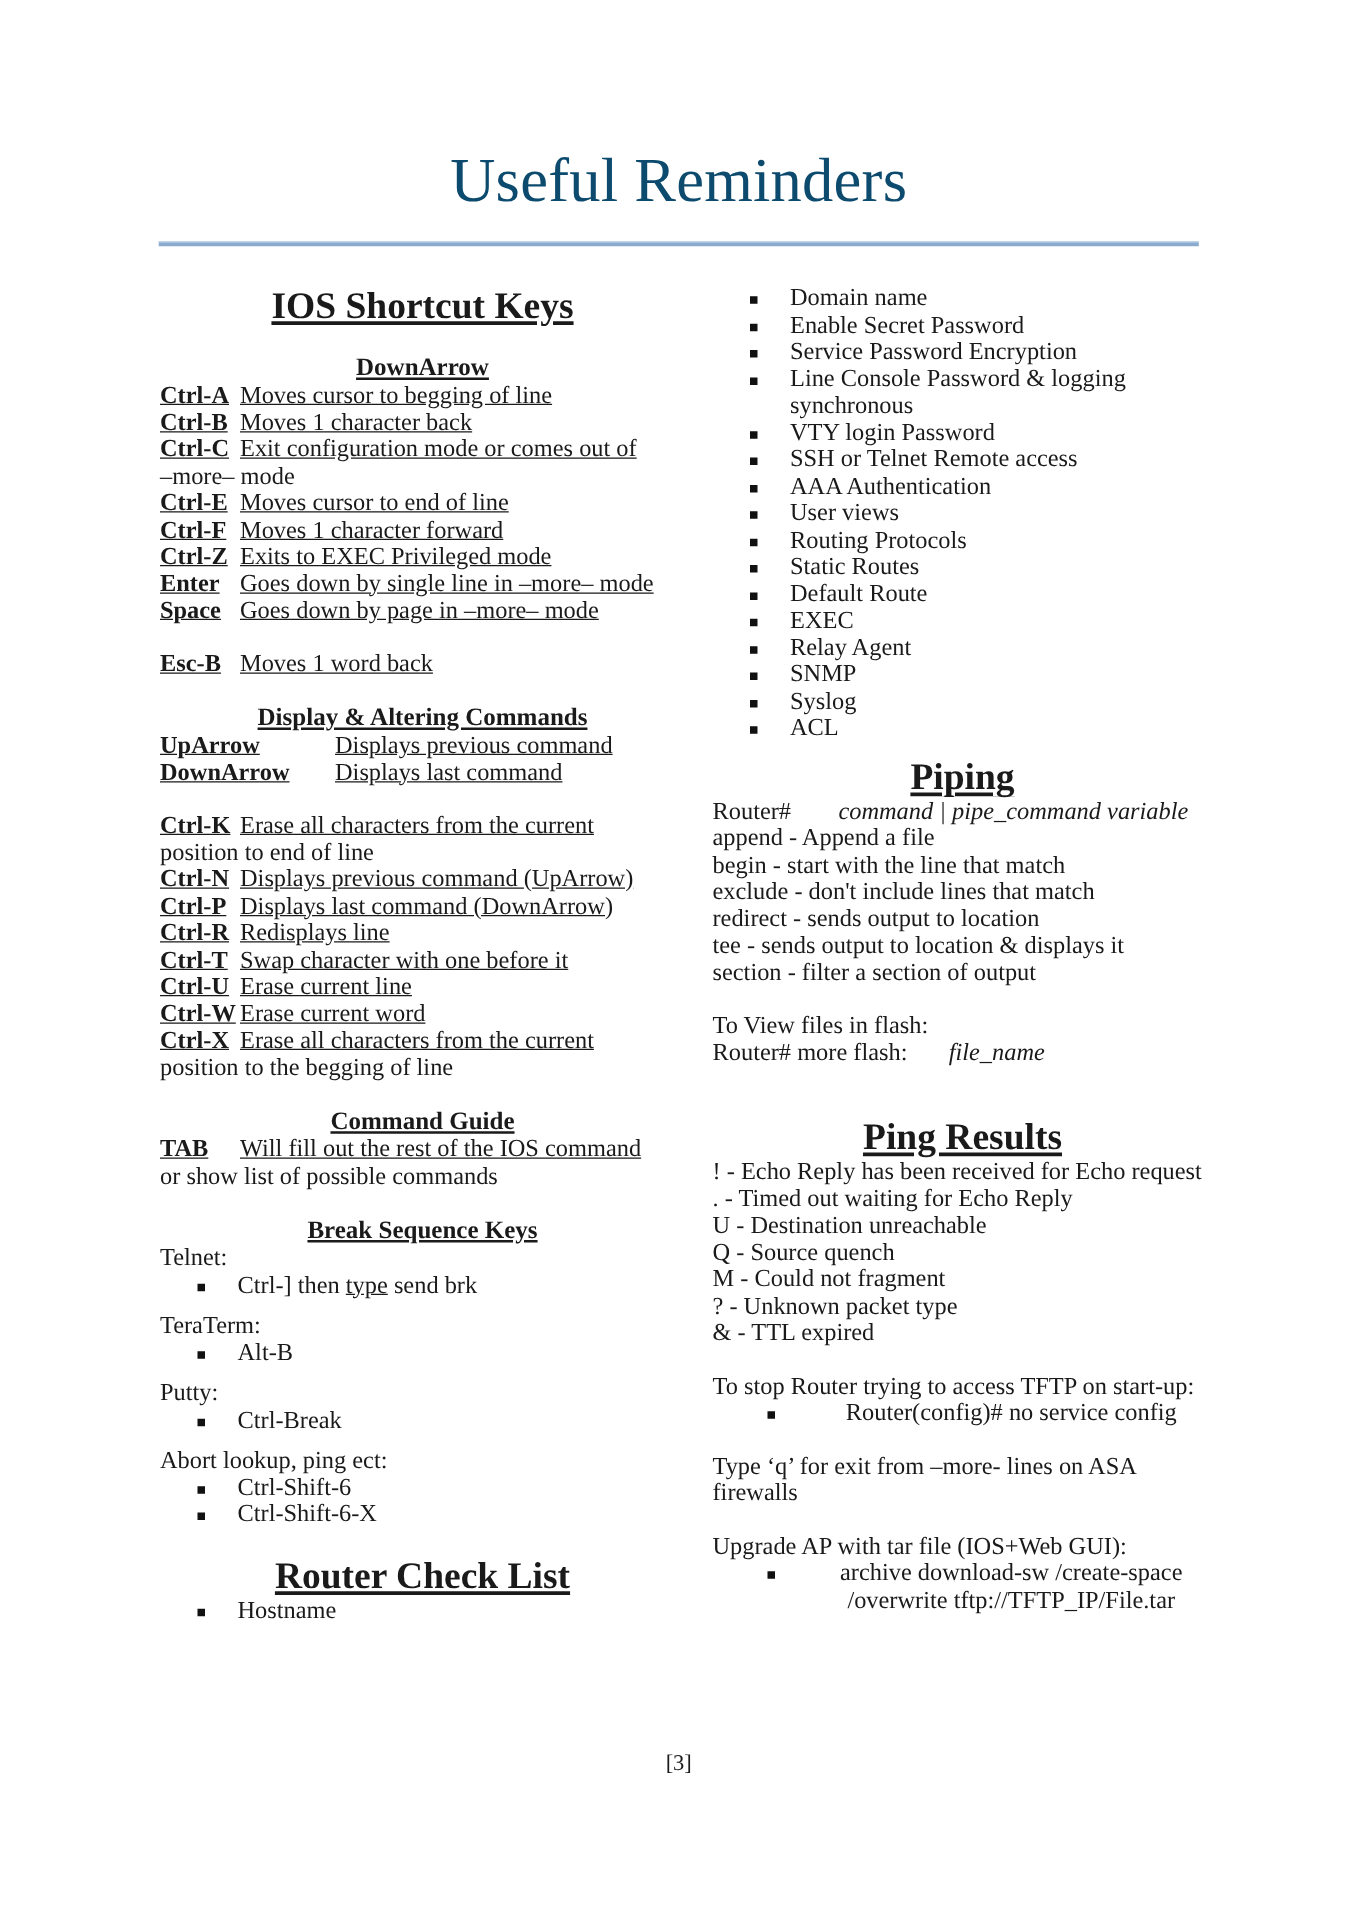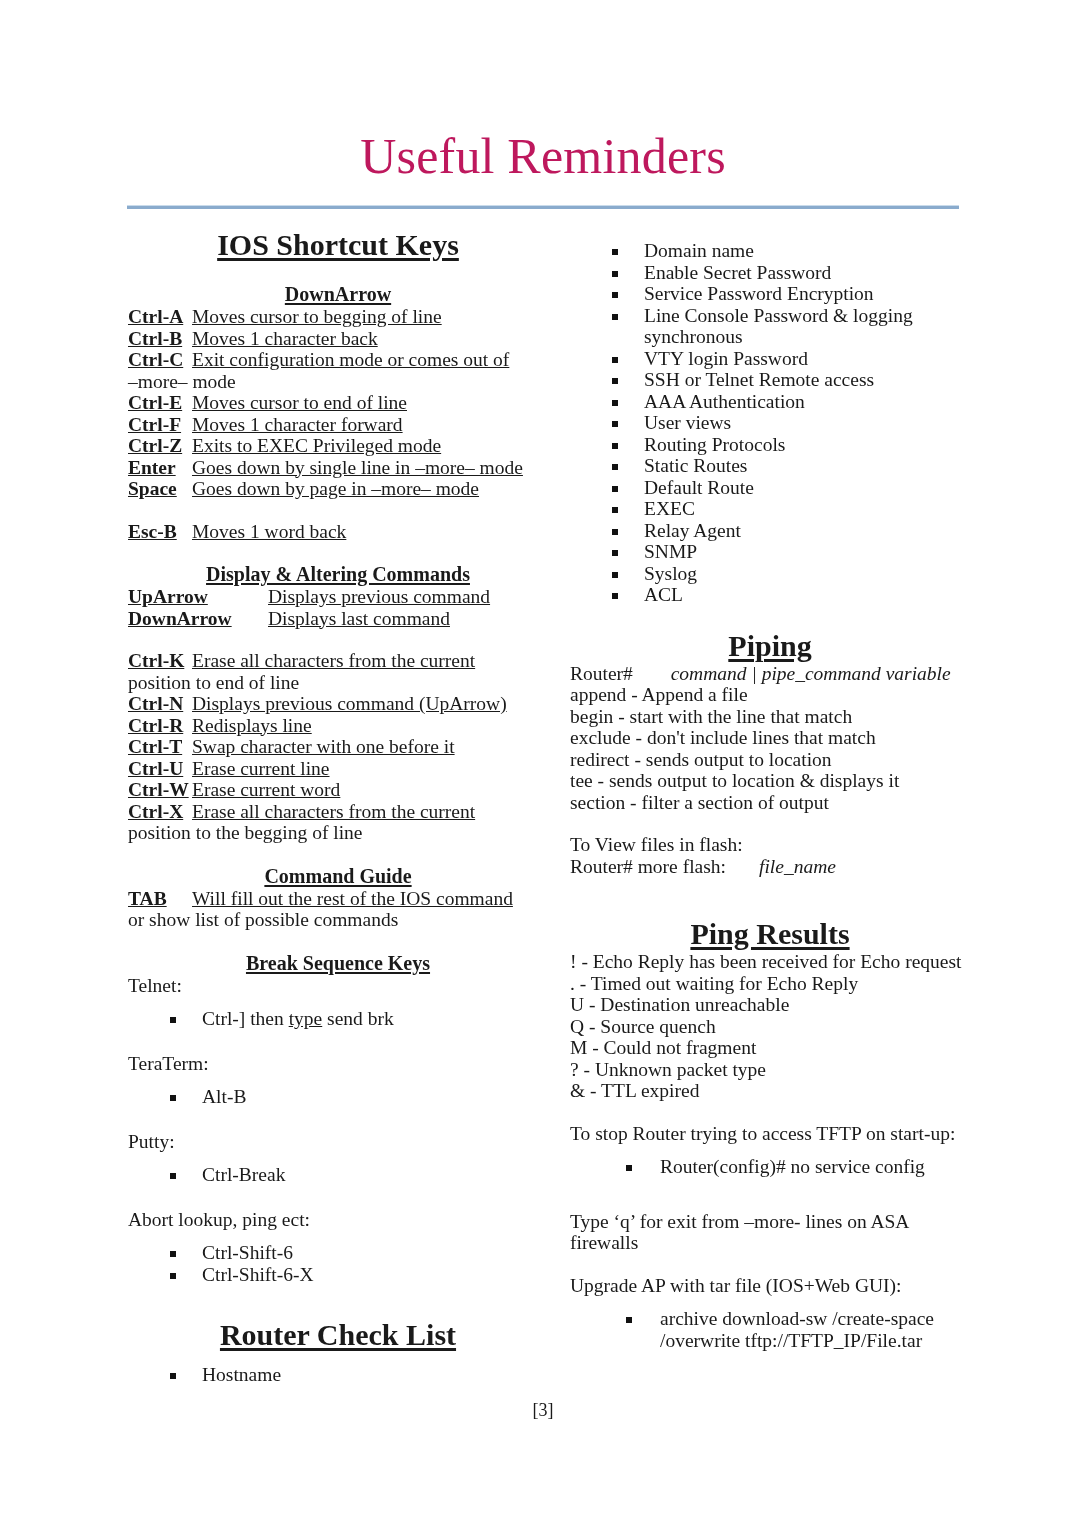--- a/index.html
+++ b/index.html
@@ -24,24 +24,24 @@
   }
 
   
   .title-block {
     padding-top: 118px;
     text-align: center;
   }
   .doc-title {
     font-size: 50px;
     line-height: 1.05;
-    color: #be185d;
+    color: #0c4a6e;
     font-weight: normal;
     letter-spacing: 0.2px;
-    margin: 12px;
+    margin: 0;
   }
   .title-rule {
     margin: 22px auto 0 auto;
     width: 832px;
     height: 3px;
     background: #8aabcd;
     border-top: 1px solid #c9dbeb;
   }
 
   
@@ -108,40 +108,40 @@
   .para {
     margin: 0;
   }
   .spacer-sm { height: 11px; }
   .spacer-md { height: 21px; }
   .spacer-xl { height: 40px; }
 
   
   ul.sq {
     list-style: none;
-    margin: 12px;
+    margin: 0;
     padding: 0;
   }
   ul.sq > li {
     position: relative;
     padding-left: 62px;
     margin: 0;
   }
   ul.sq > li::before {
     content: "";
     position: absolute;
     left: 30px;
     top: 9px;
     width: 6px;
     height: 6px;
     background: #111;
   }
   ul.sq.tight > li { margin-bottom: 0px; }
 
-  ul.sq.indent2 > li { padding-left: 78px; }
+  ul.sq.indent2 > li { padding-left: 78px; text-align: center; }
   ul.sq.indent2 > li::before { left: 44px; }
 
   b { font-weight: normal; }
   i { font-style: italic; margin-left: 33px; }
   u { text-decoration: underline; }
 
   
   .footer {
     position: absolute;
     left: 0;
@@ -230,20 +230,24 @@
 
       <div class="kv w-narrow">
         <span class="k">Ctrl-K</span>
         <span class="d">Erase all characters from the current</span>
       </div>
       <div class="wrapline">position to end of line</div>
 
       <div class="kv w-narrow">
         <span class="k">Ctrl-N</span>
         <span class="d">Displays previous command (UpArrow)</span>
+      </div>
+      <div class="kv w-narrow">
+        <span class="k">Ctrl-P</span>
+        <span class="d">Displays last command (DownArrow)</span>
       </div>
       <div class="kv w-narrow">
         <span class="k">Ctrl-R</span>
         <span class="d">Redisplays line</span>
       </div>
       <div class="kv w-narrow">
         <span class="k">Ctrl-T</span>
         <span class="d">Swap character with one before it</span>
       </div>
       <div class="kv w-narrow">

